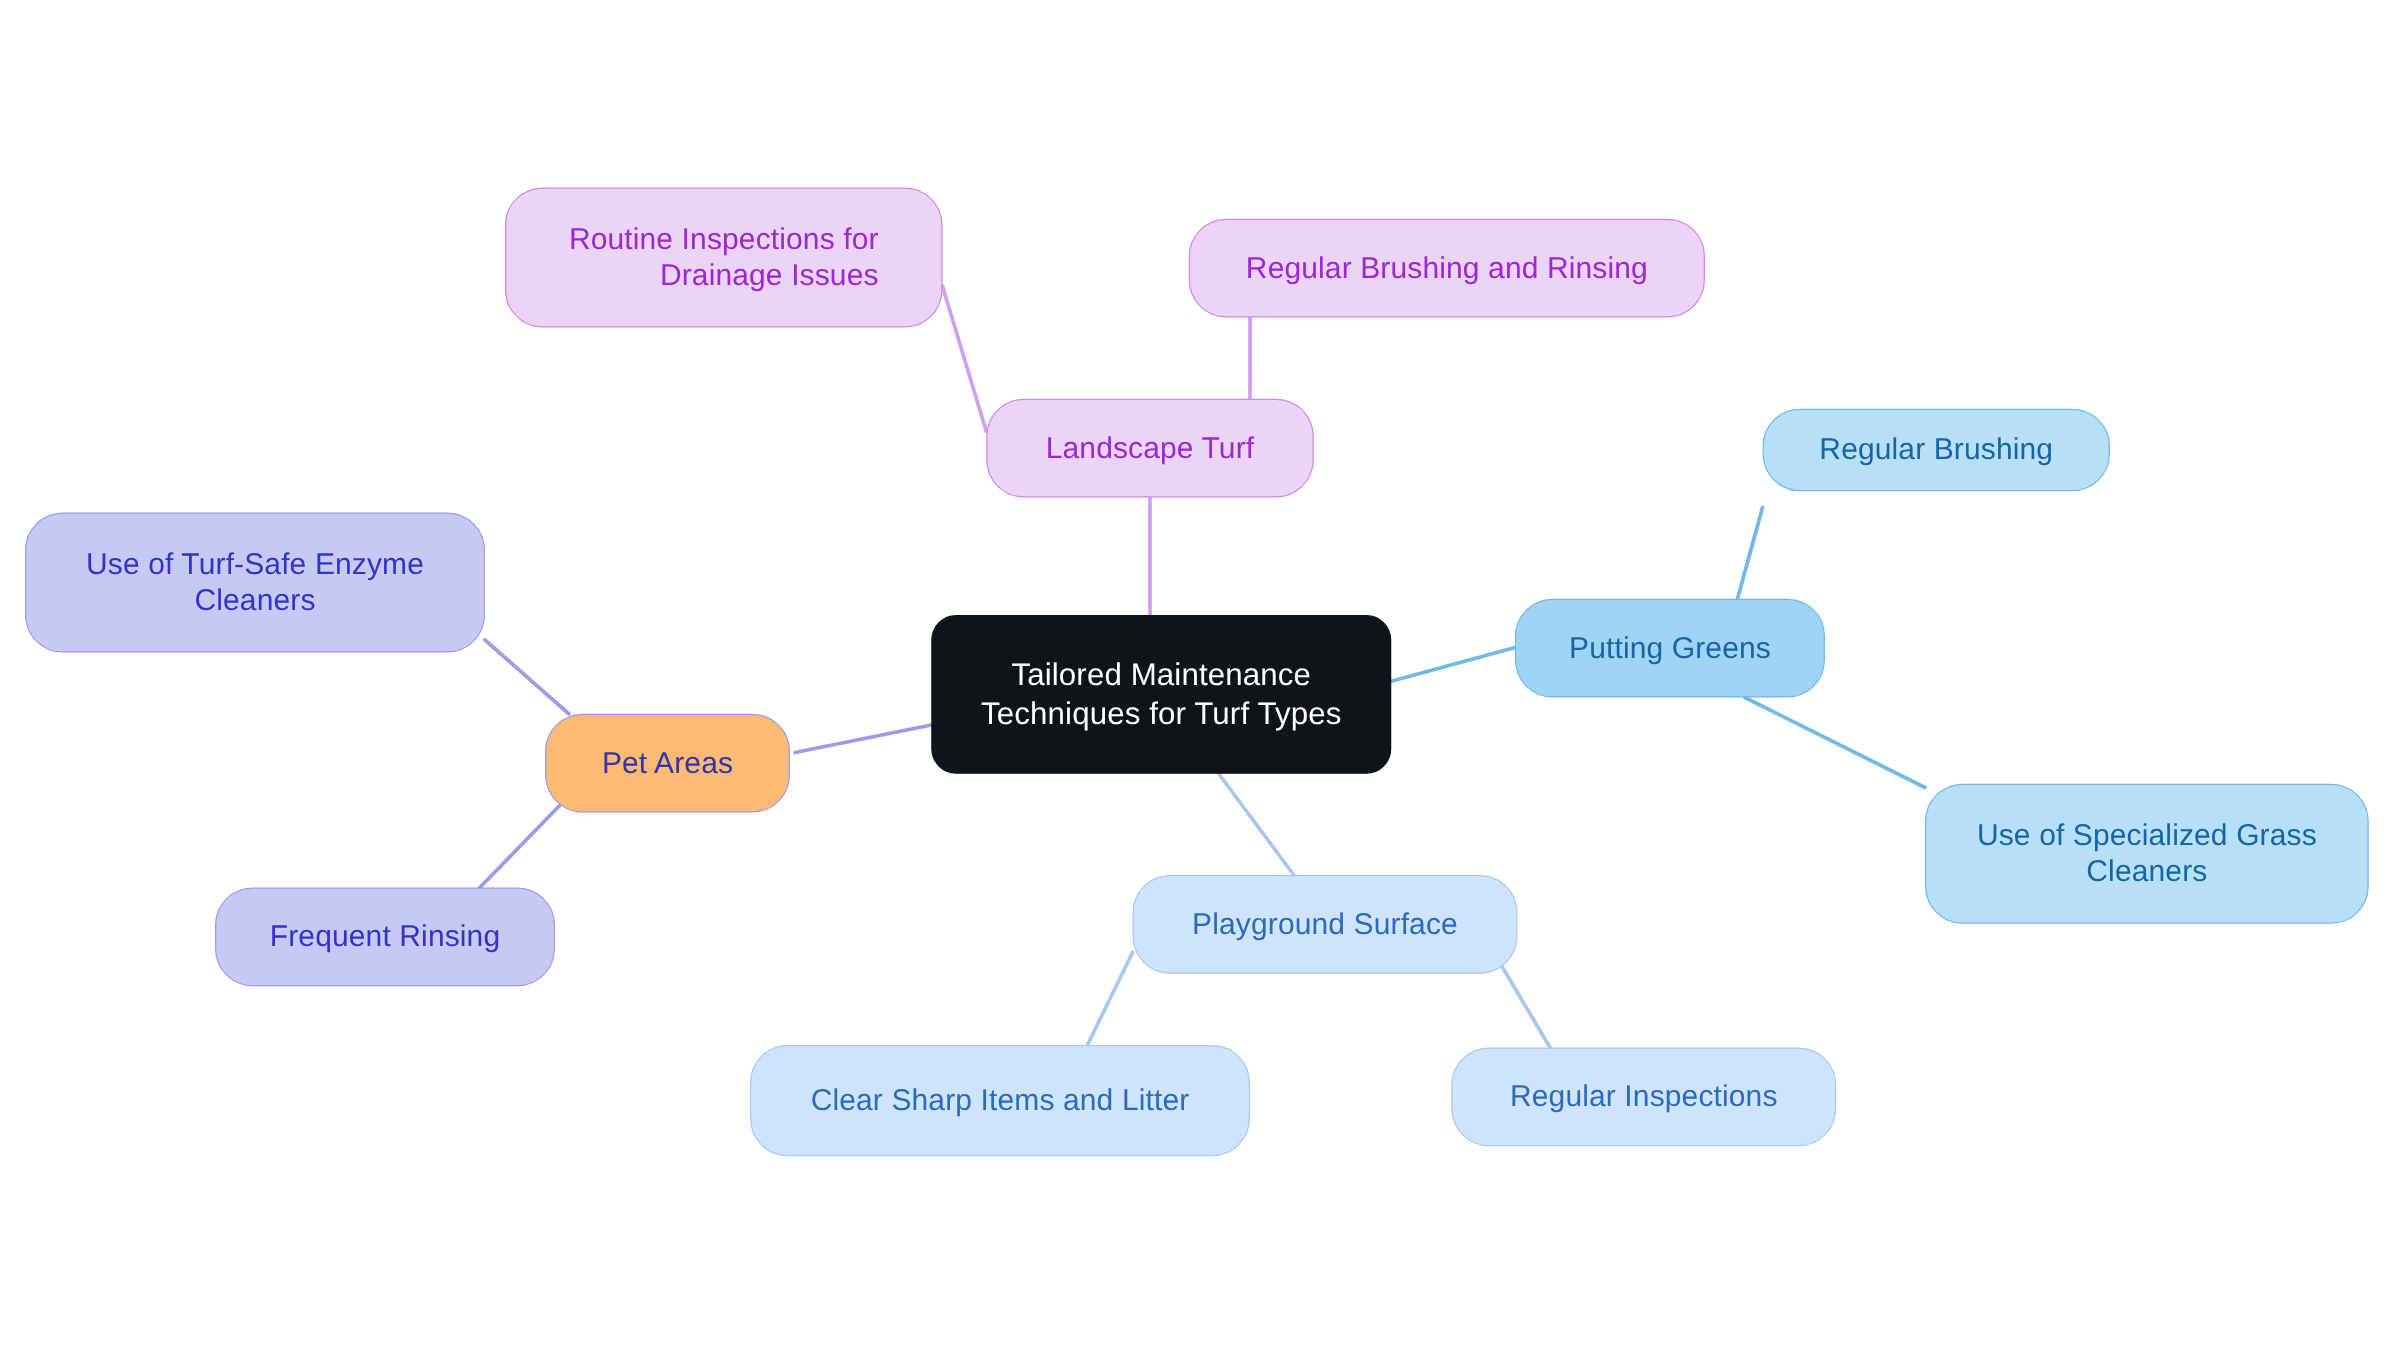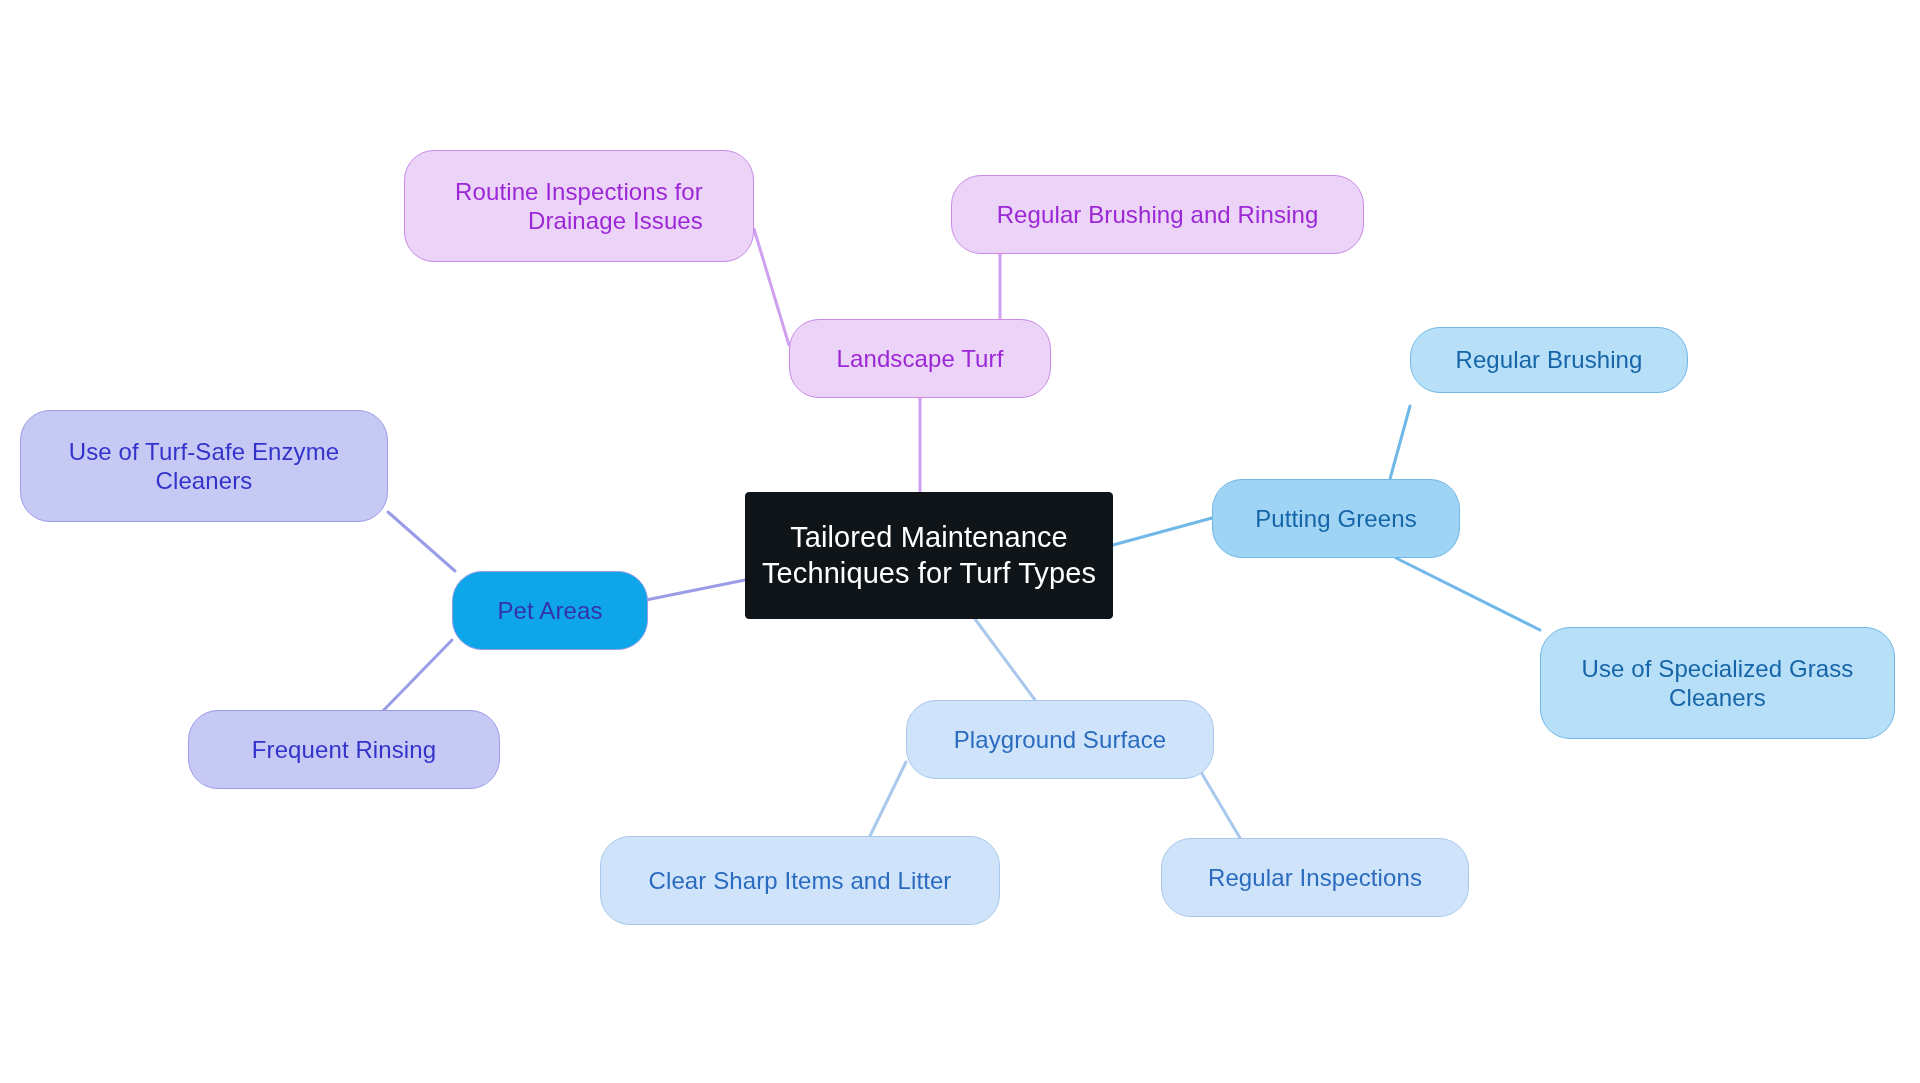--- a/index.html
+++ b/index.html
@@ -34,22 +34,22 @@
     border-width: 1.5px;
     border-radius: 30px;
     line-height: 1.22;
     white-space: pre-line;
     letter-spacing: 0.1px;
   }
   .node-root {
     background: #0f1419;
     border-color: #0f1419;
     color: #ffffff;
-    border-radius: 4px;
-    font-size: 29px;
+    border-radius: 20px;
+    font-size: 25px;
     z-index: 5;
   }
   .node-branch {
     font-size: 24px;
     z-index: 4;
   }
   .node-leaf {
     font-size: 24px;
     z-index: 3;
   }
@@ -79,18 +79,18 @@
       <div class="node node-leaf" style="left: 404px; top: 150px; width: 350px; height: 112px; background: rgb(236, 211, 248); color: rgb(156, 39, 214); border-color: rgb(201, 138, 232); text-align: right;"><span>Routine Inspections for
 Drainage Issues</span></div>
       <div class="node node-leaf" style="left: 951px; top: 175px; width: 413px; height: 79px; background: rgb(236, 211, 248); color: rgb(156, 39, 214); border-color: rgb(201, 138, 232);"><span>Regular Brushing and Rinsing</span></div>
       <div class="node node-branch" style="left: 1212px; top: 479px; width: 248px; height: 79px; background: rgb(159, 212, 245); color: rgb(21, 101, 168); border-color: rgb(111, 184, 232);"><span>Putting Greens</span></div>
       <div class="node node-leaf" style="left: 1410px; top: 327px; width: 278px; height: 66px; background: rgb(184, 223, 248); color: rgb(21, 101, 168); border-color: rgb(111, 184, 232);"><span>Regular Brushing</span></div>
       <div class="node node-leaf" style="left: 1540px; top: 608px; width: 355px; height: 112px; background: rgb(184, 223, 248); color: rgb(21, 101, 168); border-color: rgb(111, 184, 232); margin-top: 19px;"><span>Use of Specialized Grass
 Cleaners</span></div>
       <div class="node node-branch" style="left: 906px; top: 700px; width: 308px; height: 79px; background: rgb(207, 228, 250); color: rgb(42, 107, 191); border-color: rgb(168, 200, 236);"><span>Playground Surface</span></div>
       <div class="node node-leaf" style="left: 600px; top: 836px; width: 400px; height: 89px; background: rgb(207, 228, 250); color: rgb(42, 107, 191); border-color: rgb(168, 200, 236);"><span>Clear Sharp Items and Litter</span></div>
       <div class="node node-leaf" style="left: 1161px; top: 838px; width: 308px; height: 79px; background: rgb(207, 228, 250); color: rgb(42, 107, 191); border-color: rgb(168, 200, 236);"><span>Regular Inspections</span></div>
-      <div class="node node-branch" style="left: 452px; top: 571px; width: 196px; height: 79px; background: #0ea5e9; color: rgb(51, 51, 170); border-color: rgb(154, 156, 232);"><span>Pet Areas</span></div>
+      <div class="node node-branch" style="left: 436px; top: 571px; width: 196px; height: 79px; background: #fdba74; color: rgb(51, 51, 170); border-color: rgb(154, 156, 232);"><span>Pet Areas</span></div>
       <div class="node node-leaf" style="left: 20px; top: 410px; width: 368px; height: 112px; background: rgb(199, 201, 245); color: rgb(51, 51, 204); border-color: rgb(154, 156, 232);"><span>Use of Turf-Safe Enzyme
 Cleaners</span></div>
-      <div class="node node-leaf" style="left: 172px; top: 710px; width: 312px; height: 79px; background: rgb(199, 201, 245); color: rgb(51, 51, 204); border-color: rgb(154, 156, 232); margin-left: 16px;"><span>Frequent Rinsing</span></div>
+      <div class="node node-leaf" style="left: 172px; top: 710px; width: 272px; height: 79px; background: rgb(199, 201, 245); color: rgb(51, 51, 204); border-color: rgb(154, 156, 232);"><span>Frequent Rinsing</span></div>
     </div>
 </div>
 
 </body></html>

